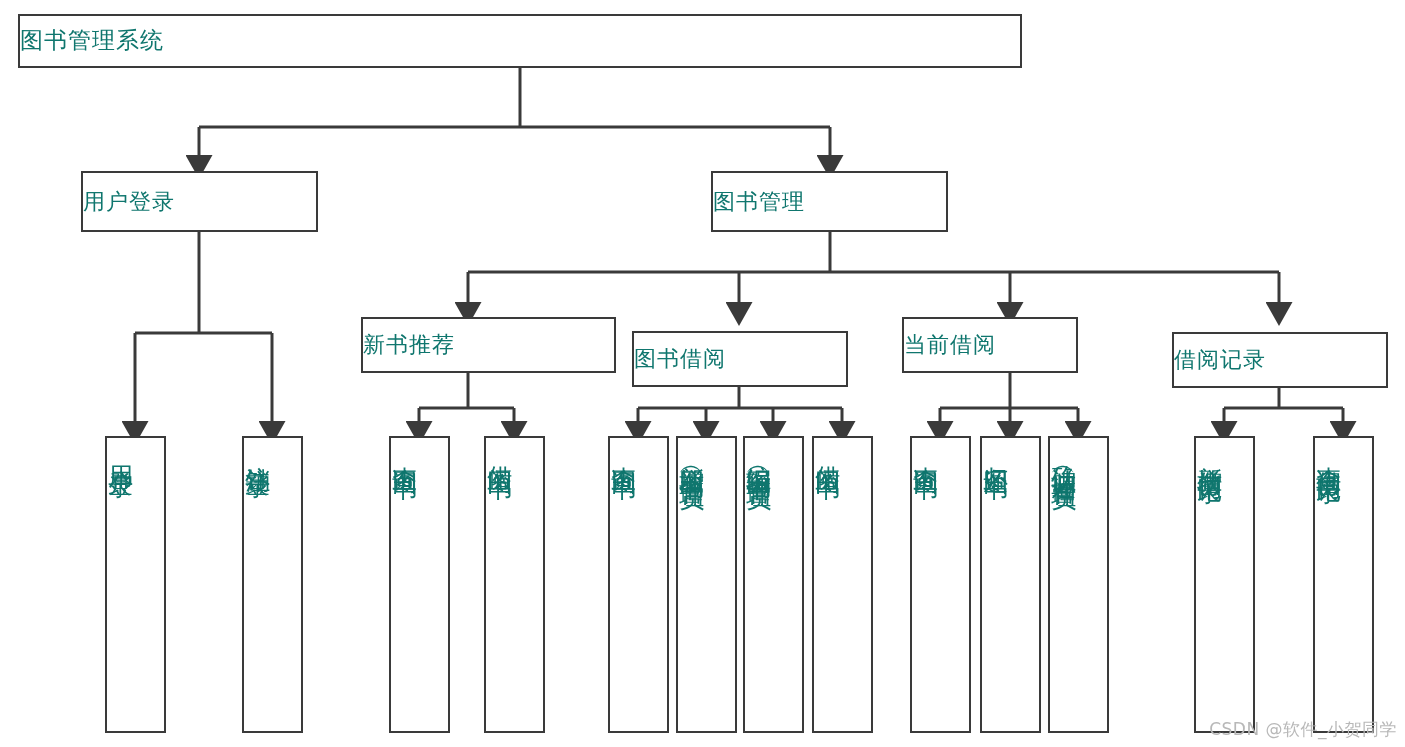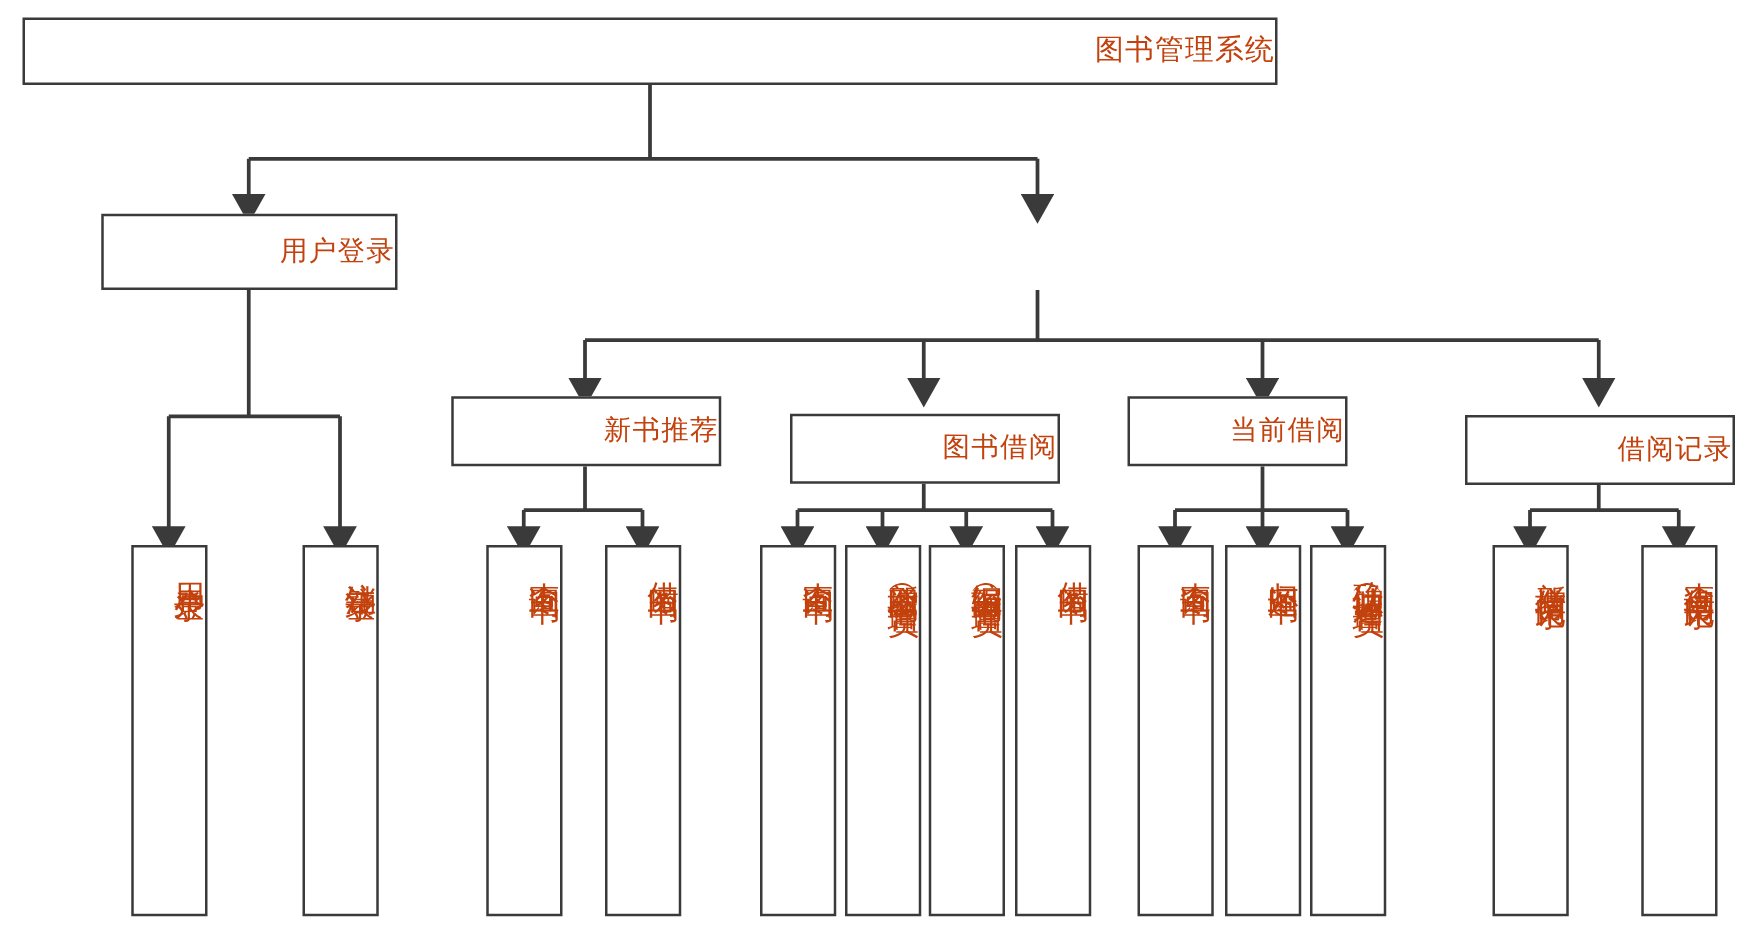--- a/index.html
+++ b/index.html
@@ -25,22 +25,22 @@
     width: 1405px;
     height: 747px;
   }
   .node {
     position: absolute;
     box-sizing: border-box;
     background: #ffffff;
     border: 2px solid #3a3a3a;
     display: flex;
     align-items: center;
-    justify-content: flex-end;
-    color: #c2410c;
+    justify-content: flex-start;
+    color: #0f766e;
   }
   .node .label {
     display: block;
     text-align: center;
     line-height: 1.18;
   }
   
   .node.horizontal .label {
     font-size: 22px;
     letter-spacing: 1px;
@@ -128,22 +128,25 @@
     </g>
   </svg>
 
   <div class="node horizontal title" style="left:18px; top:14px; width:1004px; height:54px;">
     <span class="label">图书管理系统</span>
   </div>
 
   <div class="node horizontal" style="left:81px; top:171px; width:237px; height:61px;">
     <span class="label">用户登录</span>
   </div>
-
-  <div class="node horizontal" style="left:361px; top:317px; width:216px; height:56px;">
+  <div class="node horizontal" style="left:711px; top:171px; width:237px; height:61px;">
+    <span class="label">图书管理</span>
+  </div>
+
+  <div class="node horizontal" style="left:361px; top:317px; width:255px; height:56px;">
     <span class="label">新书推荐</span>
   </div>
   <div class="node horizontal" style="left:632px; top:317px; width:216px; height:56px;margin-top:14px;">
     <span class="label">图书借阅</span>
   </div>
   <div class="node horizontal" style="left:902px; top:317px; width:176px; height:56px;">
     <span class="label">当前借阅</span>
   </div>
   <div class="node horizontal" style="left:1172px; top:332px; width:216px; height:56px;">
     <span class="label">借阅记录</span>
@@ -186,14 +189,15 @@
     <span class="label">确认归还（管理员）</span>
   </div>
 
   <div class="node vertical" style="left:1194px; top:436px; width:61px; height:297px;">
     <span class="label">新增借阅记录</span>
   </div>
   <div class="node vertical" style="left:1313px; top:436px; width:61px; height:297px;">
     <span class="label">查询借阅记录</span>
   </div>
 
+  <div id="watermark">CSDN @软件_小贺同学</div>
 
 </div>
 
 </body></html>

